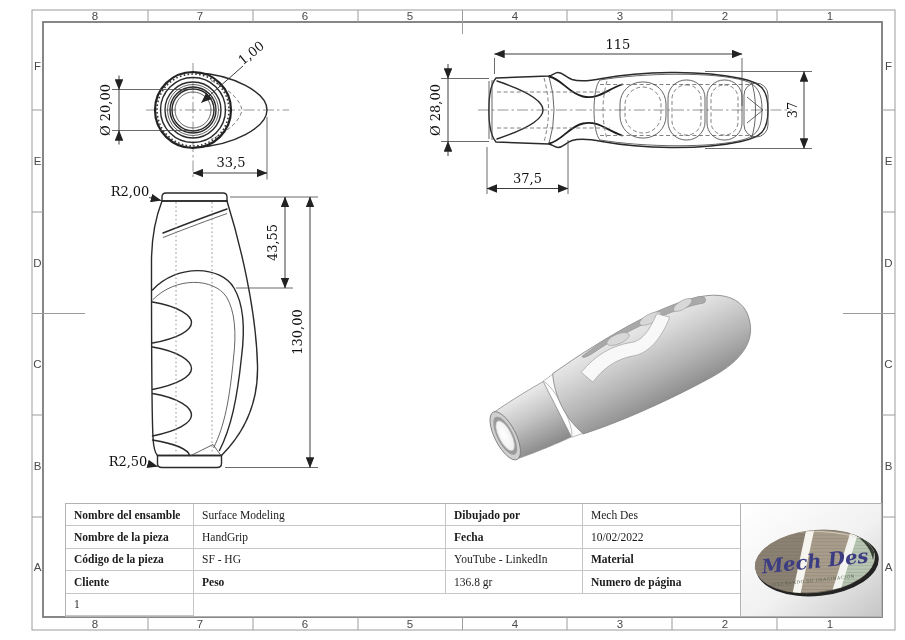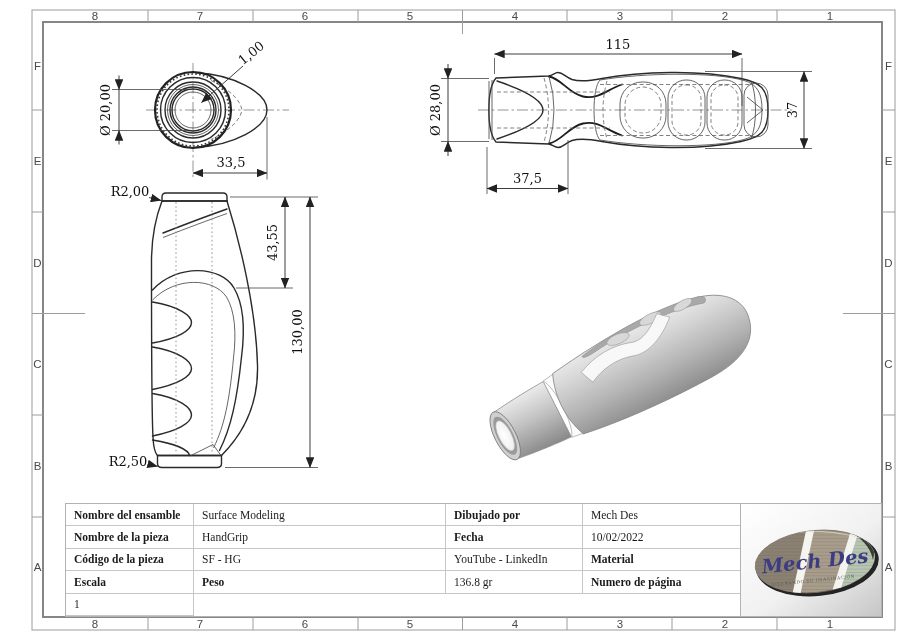--- a/index.html
+++ b/index.html
@@ -288,21 +288,21 @@
   <div class="tb-cell tb-label">Nombre de la pieza</div>
   <div class="tb-cell">HandGrip</div>
   <div class="tb-cell tb-label">Fecha</div>
   <div class="tb-cell">10/02/2022</div>
 
   <div class="tb-cell tb-label">Código de la pieza</div>
   <div class="tb-cell">SF - HG</div>
   <div class="tb-cell">YouTube - LinkedIn</div>
 
   <div class="tb-cell tb-label">Material</div>
-  <div class="tb-cell tb-label">Escala</div>
+  <div class="tb-cell tb-label">Cliente</div>
 
   <div class="tb-cell tb-label">Peso</div>
   <div class="tb-cell">136.8 gr</div>
   <div class="tb-cell tb-label">Numero de página</div>
   <div class="tb-cell">1</div>
 </div>
 
 <div class="logocell">
   <svg width="140" height="112" viewBox="0 0 140 112">
     <defs>

